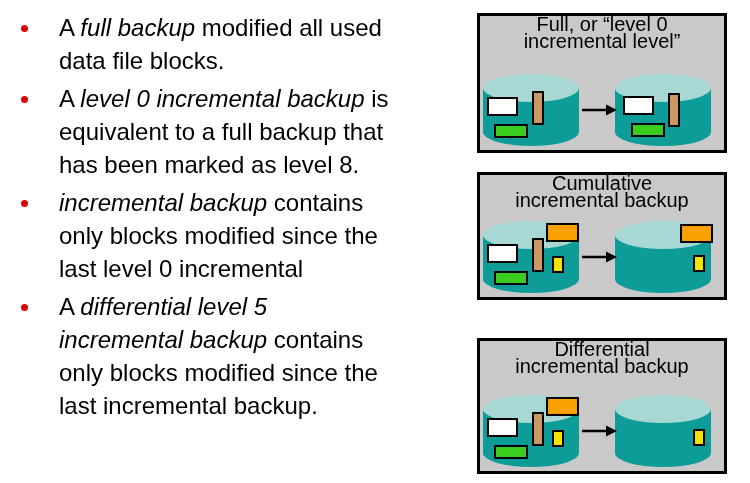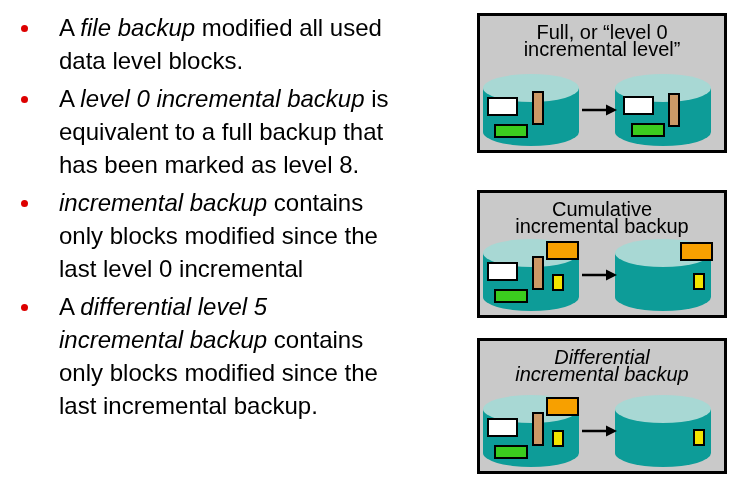--- a/index.html
+++ b/index.html
@@ -33,35 +33,35 @@
     border-radius:50%;background:var(--bullet-marker);
   }
   .bullet-line{white-space:pre;}
   .it{font-style:italic;}
   .panel{
     position:absolute;left:477px;width:250px;box-sizing:border-box;
     background:var(--panel-background);
     border:3px solid var(--panel-border);
   }
   .panel-title{
-    text-align:center;font-size:20px;line-height:17px;padding-top:8px;
+    text-align:center;font-size:20px;line-height:17px;
     color:var(--text);
   }
   .panel-title-line{white-space:pre;}
   .diagram{position:absolute;left:0;bottom:0;display:block;}
 </style>
 </head>
 <body>
 
 <main>
   <section class="bullets" id="bullets">
       <div class="bullet-item">
         <span class="bullet-dot"></span>
-        <div class="bullet-line"><span>A </span><span class="it">file backup</span><span> modified all used</span></div>
-        <div class="bullet-line"><span>data level blocks.</span></div>
+        <div class="bullet-line"><span>A </span><span class="it">full backup</span><span> modified all used</span></div>
+        <div class="bullet-line"><span>data file blocks.</span></div>
       </div>
       <div class="bullet-item">
         <span class="bullet-dot"></span>
         <div class="bullet-line"><span>A </span><span class="it">level 0 incremental backup</span><span> is</span></div>
         <div class="bullet-line"><span>equivalent to a full backup that</span></div>
         <div class="bullet-line"><span>has been marked as level 8.</span></div>
       </div>
       <div class="bullet-item">
         <span class="bullet-dot"></span>
         <div class="bullet-line"><span class="it">incremental backup</span><span> contains</span></div>
@@ -90,42 +90,42 @@
           <rect x="15" y="59" width="32" height="12" fill="var(--block-green)" stroke="var(--block-border)" stroke-width="2"></rect>
           <path d="M 135 22 L 135 66 A 48 14 0 0 0 231 66 L 231 22 Z" fill="var(--cylinder-body)"></path>
           <ellipse cx="183" cy="22" rx="48" ry="14" fill="var(--cylinder-top)"></ellipse>
           <rect x="144" y="31" width="29" height="17" fill="var(--block-white)" stroke="var(--block-border)" stroke-width="2"></rect>
           <rect x="189" y="28" width="10" height="32" fill="var(--block-tan)" stroke="var(--block-border)" stroke-width="2"></rect>
           <rect x="152" y="58" width="32" height="12" fill="var(--block-green)" stroke="var(--block-border)" stroke-width="2"></rect>
           <line x1="102" y1="44" x2="127" y2="44" stroke="var(--arrow)" stroke-width="2.5"></line>
           <polygon points="126,38.5 137,44 126,49.5" fill="var(--arrow)"></polygon>
         </svg>
       </div>
-      <div class="panel" style="top: 190px; height: 128px;">
+      <div class="panel" style="top: 172px; height: 128px;">
         <div class="panel-title">
           <div class="panel-title-line">Cumulative</div>
           <div class="panel-title-line">incremental backup</div>
         </div>
         <svg width="244" height="84" viewBox="0 0 244 84" class="diagram">
           <path d="M 3 22 L 3 66 A 48 14 0 0 0 99 66 L 99 22 Z" fill="var(--cylinder-body)"></path>
           <ellipse cx="51" cy="22" rx="48" ry="14" fill="var(--cylinder-top)"></ellipse>
           <rect x="67" y="11" width="31" height="17" fill="var(--block-orange)" stroke="var(--block-border)" stroke-width="2"></rect>
           <rect x="8" y="32" width="29" height="17" fill="var(--block-white)" stroke="var(--block-border)" stroke-width="2"></rect>
           <rect x="53" y="26" width="10" height="32" fill="var(--block-tan)" stroke="var(--block-border)" stroke-width="2"></rect>
           <rect x="73" y="44" width="10" height="15" fill="var(--block-yellow)" stroke="var(--block-border)" stroke-width="2"></rect>
           <rect x="15" y="59" width="32" height="12" fill="var(--block-green)" stroke="var(--block-border)" stroke-width="2"></rect>
           <path d="M 135 22 L 135 66 A 48 14 0 0 0 231 66 L 231 22 Z" fill="var(--cylinder-body)"></path>
           <ellipse cx="183" cy="22" rx="48" ry="14" fill="var(--cylinder-top)"></ellipse>
           <rect x="201" y="12" width="31" height="17" fill="var(--block-orange)" stroke="var(--block-border)" stroke-width="2"></rect>
           <rect x="214" y="43" width="10" height="15" fill="var(--block-yellow)" stroke="var(--block-border)" stroke-width="2"></rect>
           <line x1="102" y1="44" x2="127" y2="44" stroke="var(--arrow)" stroke-width="2.5"></line>
           <polygon points="126,38.5 137,44 126,49.5" fill="var(--arrow)"></polygon>
         </svg>
       </div>
-      <div class="panel" style="top: 338px; height: 136px; font-style: italic;">
+      <div class="panel" style="top: 338px; height: 136px;">
         <div class="panel-title">
           <div class="panel-title-line">Differential</div>
           <div class="panel-title-line">incremental backup</div>
         </div>
         <svg width="244" height="84" viewBox="0 0 244 84" class="diagram">
           <path d="M 3 22 L 3 66 A 48 14 0 0 0 99 66 L 99 22 Z" fill="var(--cylinder-body)"></path>
           <ellipse cx="51" cy="22" rx="48" ry="14" fill="var(--cylinder-top)"></ellipse>
           <rect x="67" y="11" width="31" height="17" fill="var(--block-orange)" stroke="var(--block-border)" stroke-width="2"></rect>
           <rect x="8" y="32" width="29" height="17" fill="var(--block-white)" stroke="var(--block-border)" stroke-width="2"></rect>
           <rect x="53" y="26" width="10" height="32" fill="var(--block-tan)" stroke="var(--block-border)" stroke-width="2"></rect>

